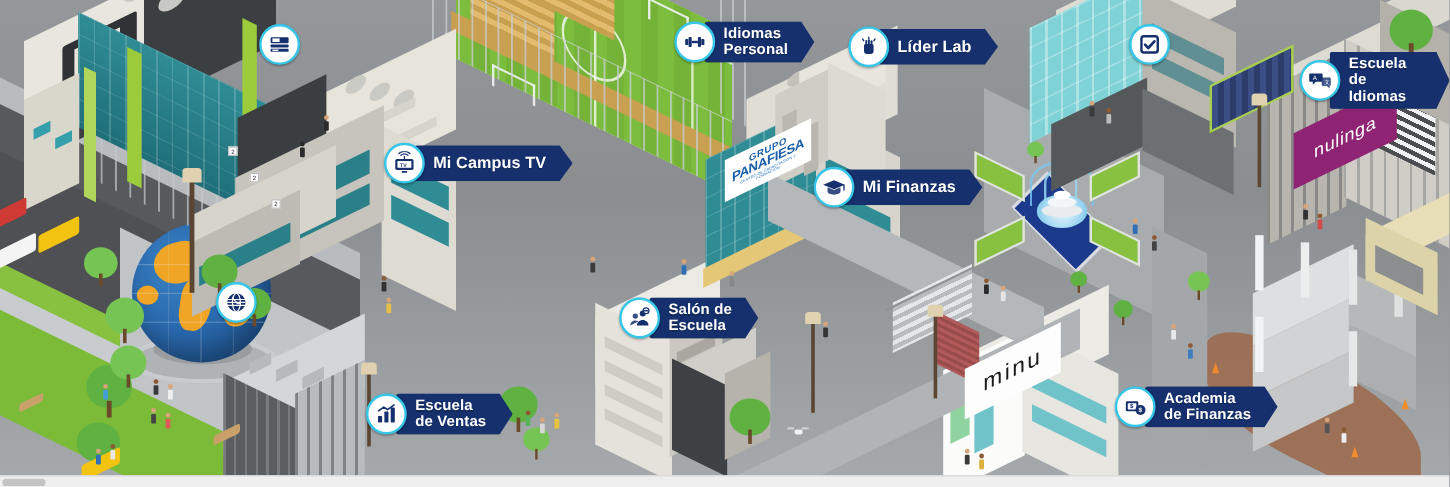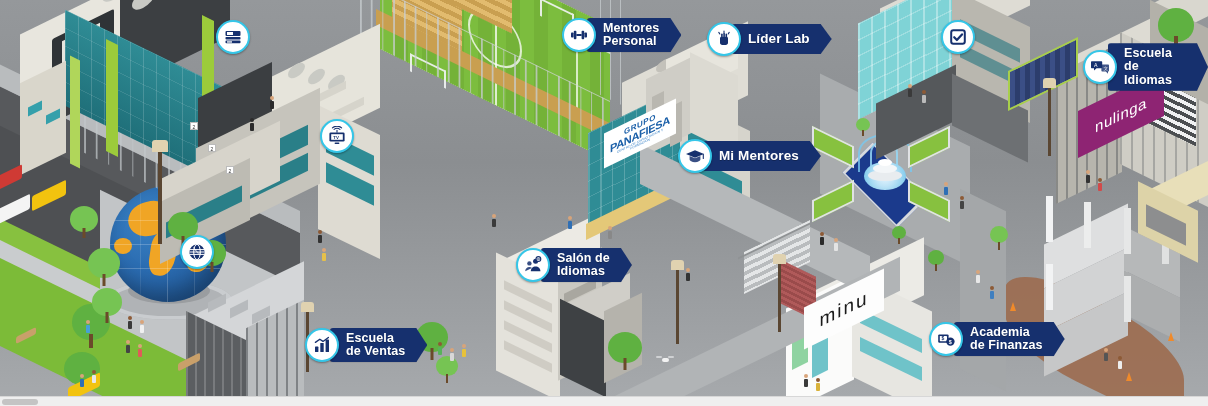--- a/index.html
+++ b/index.html
@@ -626,21 +626,21 @@
       <div class="pin" style="left: 562px; top: 18px;">
         <div class="badge">
           <svg width="20" height="20" viewBox="0 0 20 20">
             <rect x="2" y="7.4" width="2.6" height="5.2" rx=".8" fill="#16306e"></rect>
             <rect x="15.4" y="7.4" width="2.6" height="5.2" rx=".8" fill="#16306e"></rect>
             <rect x="4.8" y="5.8" width="2.6" height="8.4" rx=".9" fill="#16306e"></rect>
             <rect x="12.6" y="5.8" width="2.6" height="8.4" rx=".9" fill="#16306e"></rect>
             <rect x="7.4" y="9" width="5.2" height="2" fill="#16306e"></rect>
           </svg>
         </div>
-        <div class="banner">Mentores
+        <div class="banner">Idiomas
 Personal</div>
       </div>
       <div class="pin one-line" style="left: 707px; top: 22px;">
         <div class="badge">
           <svg width="20" height="20" viewBox="0 0 20 20">
             <path d="M6 9.2c0-.9.6-1.5 1.4-1.5h5.2c.8 0 1.4.6 1.4 1.5v4.6c0 1.3-1 2.2-2.3 2.2H8.3C7 16 6 15.1 6 13.8z" fill="#16306e"></path>
             <rect x="7.1" y="4.4" width="1.6" height="4" rx=".8" fill="#16306e"></rect>
             <rect x="9.3" y="3.8" width="1.6" height="4.6" rx=".8" fill="#16306e"></rect>
             <rect x="11.5" y="4.6" width="1.6" height="3.8" rx=".8" fill="#16306e"></rect>
             <path d="M4.8 3.4l1 1.6M15.2 3.4l-1 1.6M10 2v1.4" stroke="#16306e" stroke-width="1.1" stroke-linecap="round"></path>
@@ -671,30 +671,31 @@
       <div class="pin one-line" style="left: 320px; top: 119px;">
         <div class="badge">
           <svg width="20" height="20" viewBox="0 0 20 20">
             <rect x="2.4" y="6.4" width="15.2" height="9.2" rx="1.4" fill="#16306e"></rect>
             <rect x="4.2" y="8.2" width="11.6" height="5.6" fill="#fff"></rect>
             <text x="6.3" y="12.8" font-size="4.4" font-weight="bold" fill="#16306e" font-family="sans-serif">TV</text>
             <rect x="7.6" y="16.4" width="4.8" height="1.5" rx=".7" fill="#16306e"></rect>
             <path d="M10 6.2V4.3M7.1 3.4a4.6 4.6 0 015.8 0M5.4 1.9a7 7 0 019.2 0" stroke="#16306e" stroke-width="1.1" fill="none" stroke-linecap="round"></path>
           </svg>
         </div>
+        <div class="banner">Mi Campus TV</div>
       </div>
       <div class="pin one-line" style="left: 678px; top: 139px;">
         <div class="badge">
           <svg width="20" height="20" viewBox="0 0 20 20">
             <path d="M10 4.2L19 8l-9 3.8L1 8z" fill="#16306e"></path>
             <path d="M4.6 10v3.6c0 1.4 2.4 2.6 5.4 2.6s5.4-1.2 5.4-2.6V10l-5.4 2.3z" fill="#16306e" opacity=".85"></path>
             <path d="M18.3 8.4v4" stroke="#16306e" stroke-width="1.1" stroke-linecap="round"></path>
           </svg>
         </div>
-        <div class="banner">Mi Mentores</div>
+        <div class="banner">Mi Finanzas</div>
       </div>
       <div class="pin" style="left: 180px; top: 235px;">
         <div class="badge">
           <svg width="20" height="20" viewBox="0 0 20 20">
             <circle cx="10" cy="10" r="7.6" fill="#16306e"></circle>
             <ellipse cx="10" cy="10" rx="3.3" ry="7.6" fill="none" stroke="#fff" stroke-width="1"></ellipse>
             <path d="M2.6 7.6h14.8M2.6 12.4h14.8M2.4 10h15.2" stroke="#fff" stroke-width="1"></path>
             <path d="M6.4 5.6c1.6 1 1.2 2.6 2.6 3 1.4.4.6 2 1.8 2.4 1.2.4 2.2-.6 3 .2" stroke="#fff" stroke-width=".9" fill="none"></path>
           </svg>
         </div>
@@ -704,21 +705,21 @@
           <svg width="20" height="20" viewBox="0 0 20 20">
             <circle cx="12.6" cy="6.2" r="2.5" fill="#16306e"></circle>
             <path d="M7.8 16.2c0-2.7 2.1-4.6 4.8-4.6s4.8 1.9 4.8 4.6z" fill="#16306e"></path>
             <circle cx="6.4" cy="8.4" r="2.2" fill="#16306e" opacity=".85"></circle>
             <path d="M2.2 16.2c0-2.4 1.9-4.1 4.2-4.1 1 0 1.9.3 2.6.8" fill="#16306e" opacity=".85"></path>
             <circle cx="15.4" cy="4" r="2.4" fill="#fff" stroke="#16306e" stroke-width="1.1"></circle>
             <path d="M14.2 4h2.4" stroke="#16306e" stroke-width="1.2" stroke-linecap="round"></path>
           </svg>
         </div>
         <div class="banner">Salón de
-Idiomas</div>
+Escuela</div>
       </div>
       <div class="pin" style="left: 305px; top: 328px;">
         <div class="badge">
           <svg width="20" height="20" viewBox="0 0 20 20">
             <rect x="3" y="11.6" width="3.4" height="5.4" rx=".6" fill="#16306e"></rect>
             <rect x="8.3" y="8" width="3.4" height="9" rx=".6" fill="#16306e"></rect>
             <rect x="13.6" y="4.6" width="3.4" height="12.4" rx=".6" fill="#16306e"></rect>
             <path d="M3.4 7.4l4.4-3.2 3.2 2.2 5.4-4" stroke="#16306e" stroke-width="1.3" fill="none" stroke-linecap="round" stroke-linejoin="round"></path>
           </svg>
         </div>

